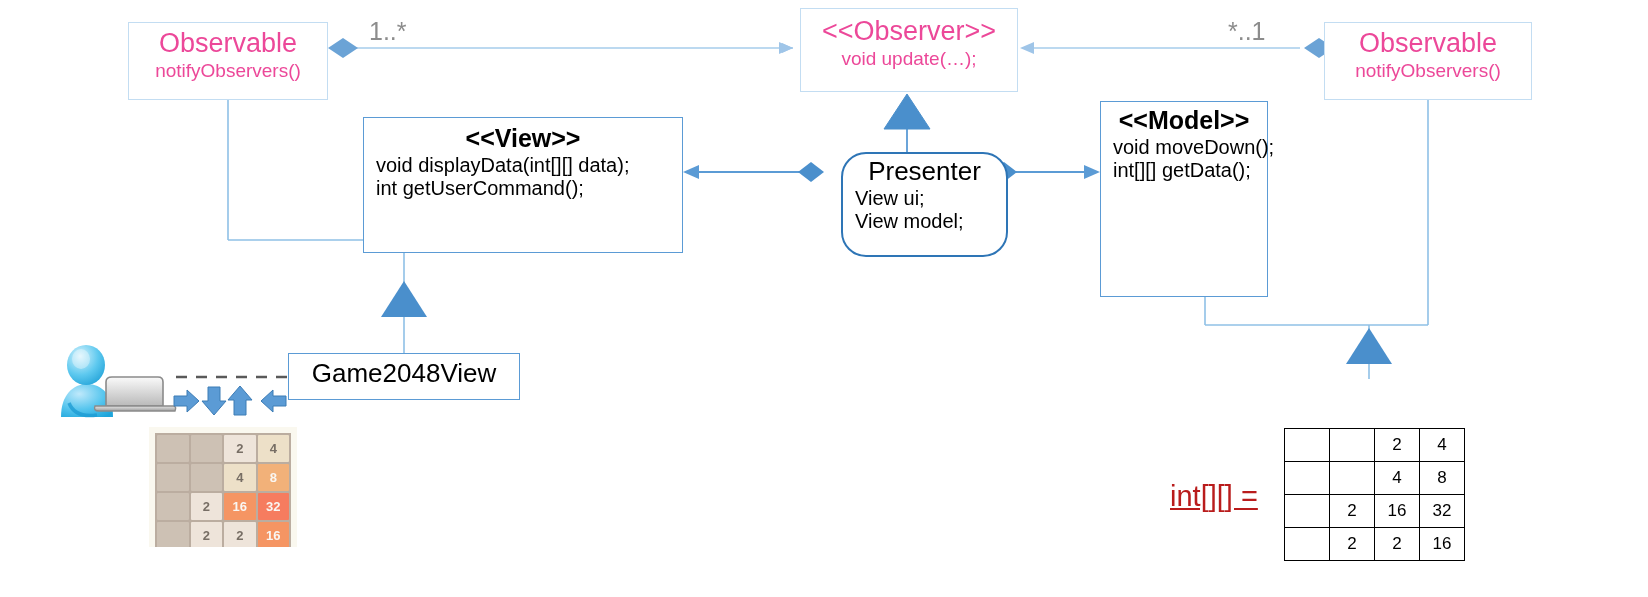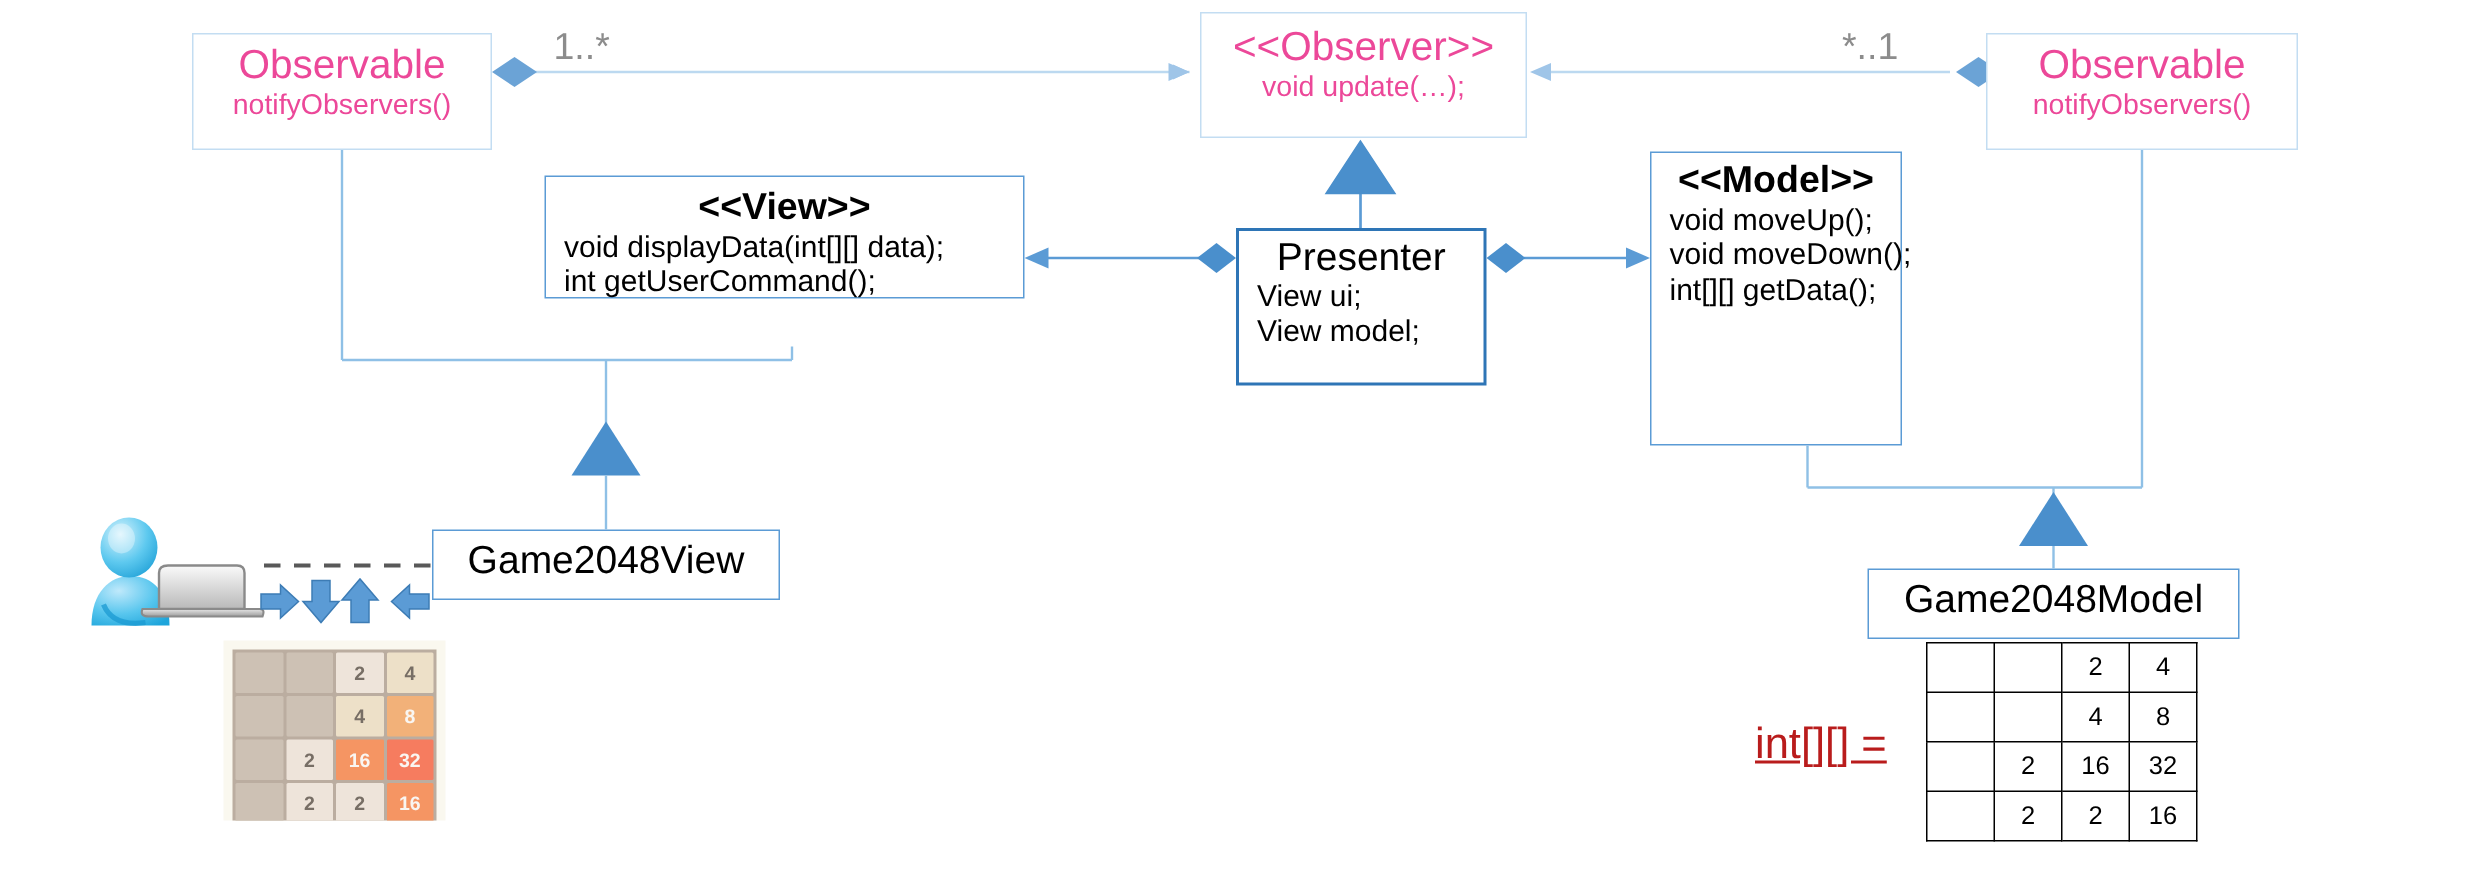--- a/index.html
+++ b/index.html
@@ -72,25 +72,25 @@
   #node-observable-left .sub { font-size: 19px; display:block; }
 
   #node-observer { left: 800px; top: 8px; width: 218px; height: 84px; padding-top: 7px; }
   #node-observer .ttl { font-size: 27px; }
   #node-observer .sub { font-size: 19px; display:block; }
 
   #node-observable-right { left: 1324px; top: 22px; width: 208px; height: 78px; padding-top: 5px; }
   #node-observable-right .ttl { font-size: 27px; }
   #node-observable-right .sub { font-size: 19px; display:block; }
 
-  #node-view { left: 363px; top: 117px; width: 320px; height: 82px; padding-top: 6px; }
+  #node-view { left: 363px; top: 117px; width: 320px; height: 136px; padding-top: 6px; }
   #node-view .ttl { font-size: 25px; font-weight: 700; }
   #node-view .lines { font-size: 20px; padding-left: 12px; }
 
-  #node-presenter { left: 824px; top: 152px; width: 167px; height: 105px; padding-top: 2px; }
+  #node-presenter { left: 841px; top: 152px; width: 167px; height: 105px; padding-top: 2px; border-radius: 25px; }
   #node-presenter .ttl { font-size: 26px; }
   #node-presenter .lines { font-size: 20px; padding-left: 12px; }
 
   #node-model { left: 1100px; top: 101px; width: 168px; height: 196px; padding-top: 4px; }
   #node-model .ttl { font-size: 25px; font-weight: 700; }
   #node-model .lines { font-size: 20px; padding-left: 12px; }
 
   #node-game2048view { left: 288px; top: 353px; width: 232px; height: 47px; padding-top: 4px; }
   #node-game2048view .ttl { font-size: 26px; }
 
@@ -264,32 +264,28 @@
   </div>
 
   <div class="node solid" id="node-presenter">
     <span class="ttl">Presenter</span>
     <span class="lines">View ui;</span>
     <span class="lines">View model;</span>
   </div>
 
   <div class="node solid-light" id="node-model">
     <span class="ttl">&lt;&lt;Model&gt;&gt;</span>
-    <span class="lines">void moveUp();</span>
     <span class="lines">void moveDown();</span>
     <span class="lines">int[][] getData();</span>
   </div>
 
   <div class="node solid-light" id="node-game2048view">
     <span class="ttl">Game2048View</span>
   </div>
 
-  <div class="node solid-light" id="node-game2048model">
-    <span class="ttl">Game2048Model</span>
-  </div>
 
   <span class="mult" id="mult-left">1..*</span>
   <span class="mult" id="mult-right">*..1</span>
 
   <span class="plain-label" id="label-intarray">int[][] =</span>
 
   <svg id="user-laptop" viewBox="0 0 125 85">
     <defs>
       <radialGradient id="gBody" cx="0.35" cy="0.3" r="0.85">
         <stop offset="0%" stop-color="#bfe9fb"></stop>

